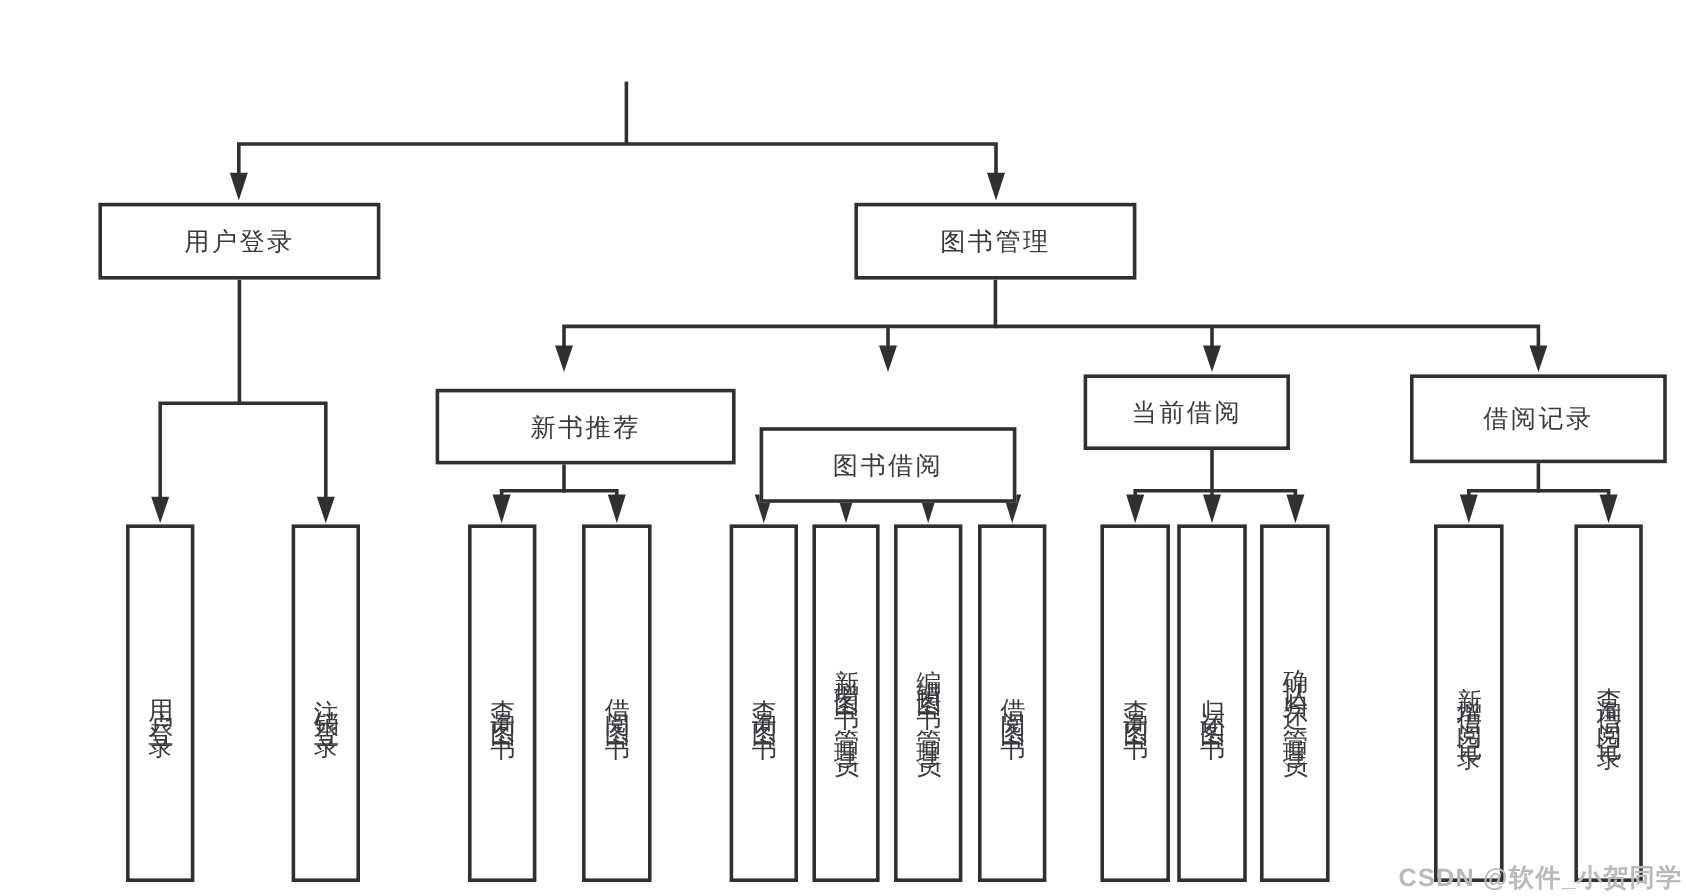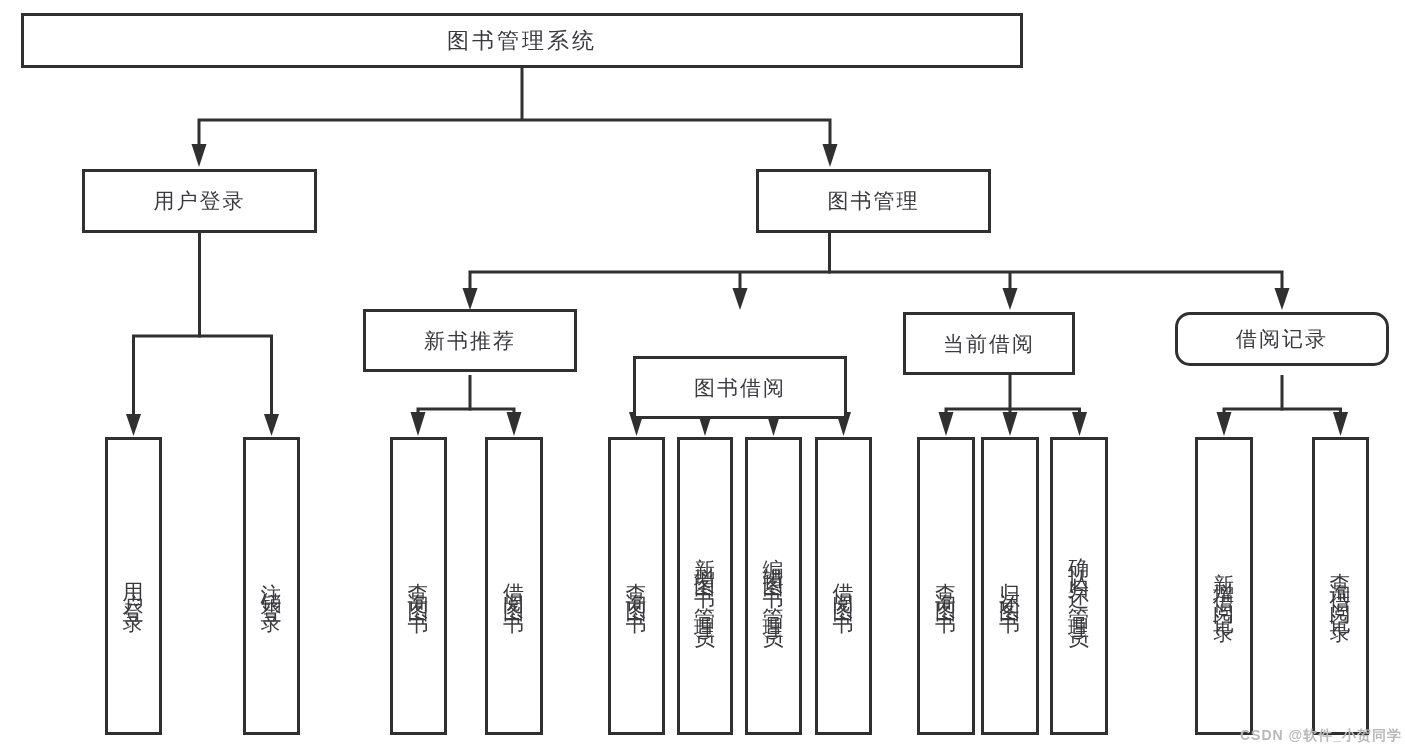--- a/index.html
+++ b/index.html
@@ -18,21 +18,21 @@
     z-index:2;color:var(--text,#3a3a3e);
   }
   .node .lbl{font-size:21px;letter-spacing:2px;white-space:nowrap;}
   .root .lbl{font-size:22px;letter-spacing:3px;}
   .vnode .lbl{
     writing-mode:vertical-rl;text-orientation:mixed;
     font-size:21px;line-height:1;letter-spacing:10px;white-space:nowrap;
   }
   .watermark{
     position:absolute;right:3px;bottom:2px;z-index:5;
-    font-size:14px;letter-spacing:1px;color:var(--watermark,#b9b9b9);
+    font-size:21px;letter-spacing:1px;color:var(--watermark,#b9b9b9);
     font-weight:bold;
     margin-top:32px;
   }
 </style>
 </head>
 <body>
 
 <div class="stage">
 
   <svg class="connectors" width="1405" height="747" viewBox="0 0 1405 747" aria-hidden="true">
@@ -75,41 +75,38 @@
     <polygon points="938.5,412 953.5,412 946,436"></polygon>
     <polygon points="1002.5,412 1017.5,412 1010,436"></polygon>
     <polygon points="1072,412 1087,412 1079.5,436"></polygon>
 
     <path d="M1282,375 L1282,410.5"></path>
     <path d="M1224,414 L1224,409 L1340.5,409 L1340.5,414"></path>
     <polygon points="1216.5,412 1231.5,412 1224,436"></polygon>
     <polygon points="1333,412 1348,412 1340.5,436"></polygon>
   </svg>
 
-  <div class="node root" style="left:21px;top:13px;width:1002px;height:55px;">
-    <span class="lbl">图书管理系统</span>
-  </div>
 
   <div class="node" style="left:82px;top:169px;width:235px;height:64px;">
     <span class="lbl">用户登录</span>
   </div>
-  <div class="node" style="left:712px;top:169px;width:235px;height:64px;margin-left:44px;">
+  <div class="node" style="left:712px;top:169px;width:235px;height:64px;">
     <span class="lbl">图书管理</span>
   </div>
 
-  <div class="node" style="left:363px;top:309px;width:214px;height:63px;">
+  <div class="node" style="left:363px;top:324px;width:250px;height:63px;">
     <span class="lbl">新书推荐</span>
   </div>
   <div class="node" style="left:633px;top:312px;width:214px;height:63px;margin-top:44px;">
     <span class="lbl">图书借阅</span>
   </div>
   <div class="node" style="left:903px;top:312px;width:172px;height:63px;">
     <span class="lbl">当前借阅</span>
   </div>
-  <div class="node" style="left:1175px;top:312px;width:214px;height:54px;border-radius:15px;">
+  <div class="node" style="left:1175px;top:312px;width:214px;height:74px;">
     <span class="lbl">借阅记录</span>
   </div>
 
   <div class="vnode" style="left:105px;top:437px;width:57px;height:298px;">
     <span class="lbl">用户登录</span>
   </div>
   <div class="vnode" style="left:243px;top:437px;width:57px;height:298px;">
     <span class="lbl">注销登录</span>
   </div>
 

